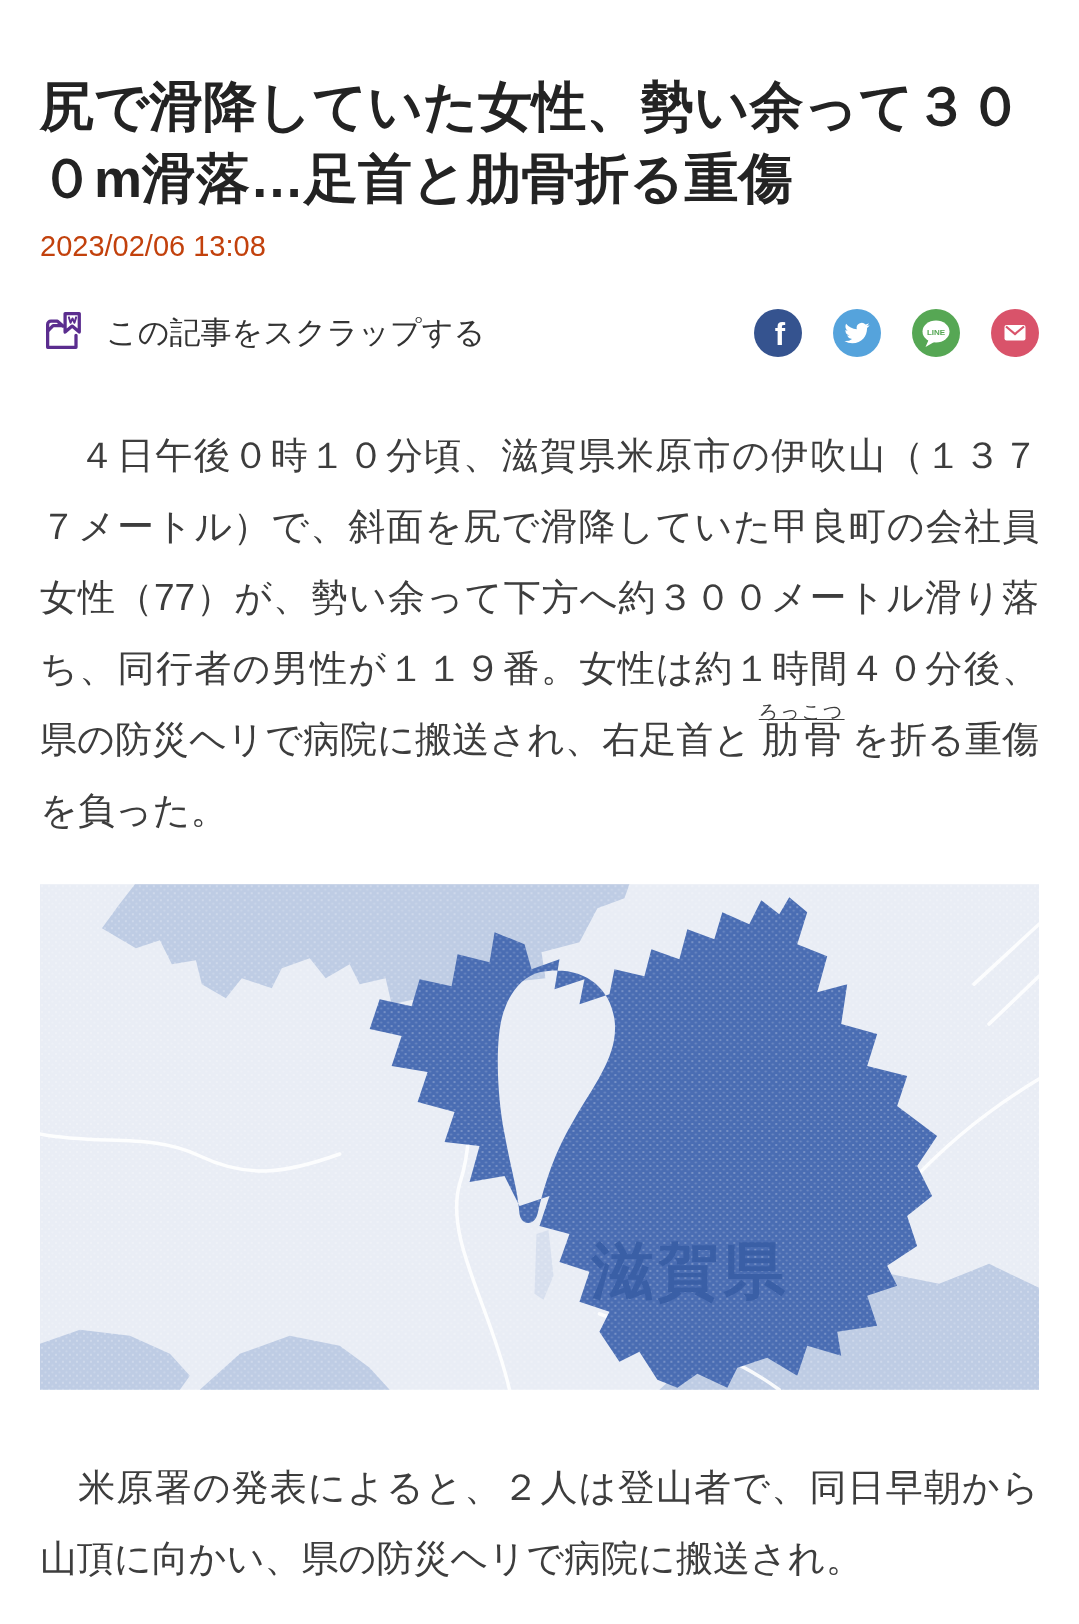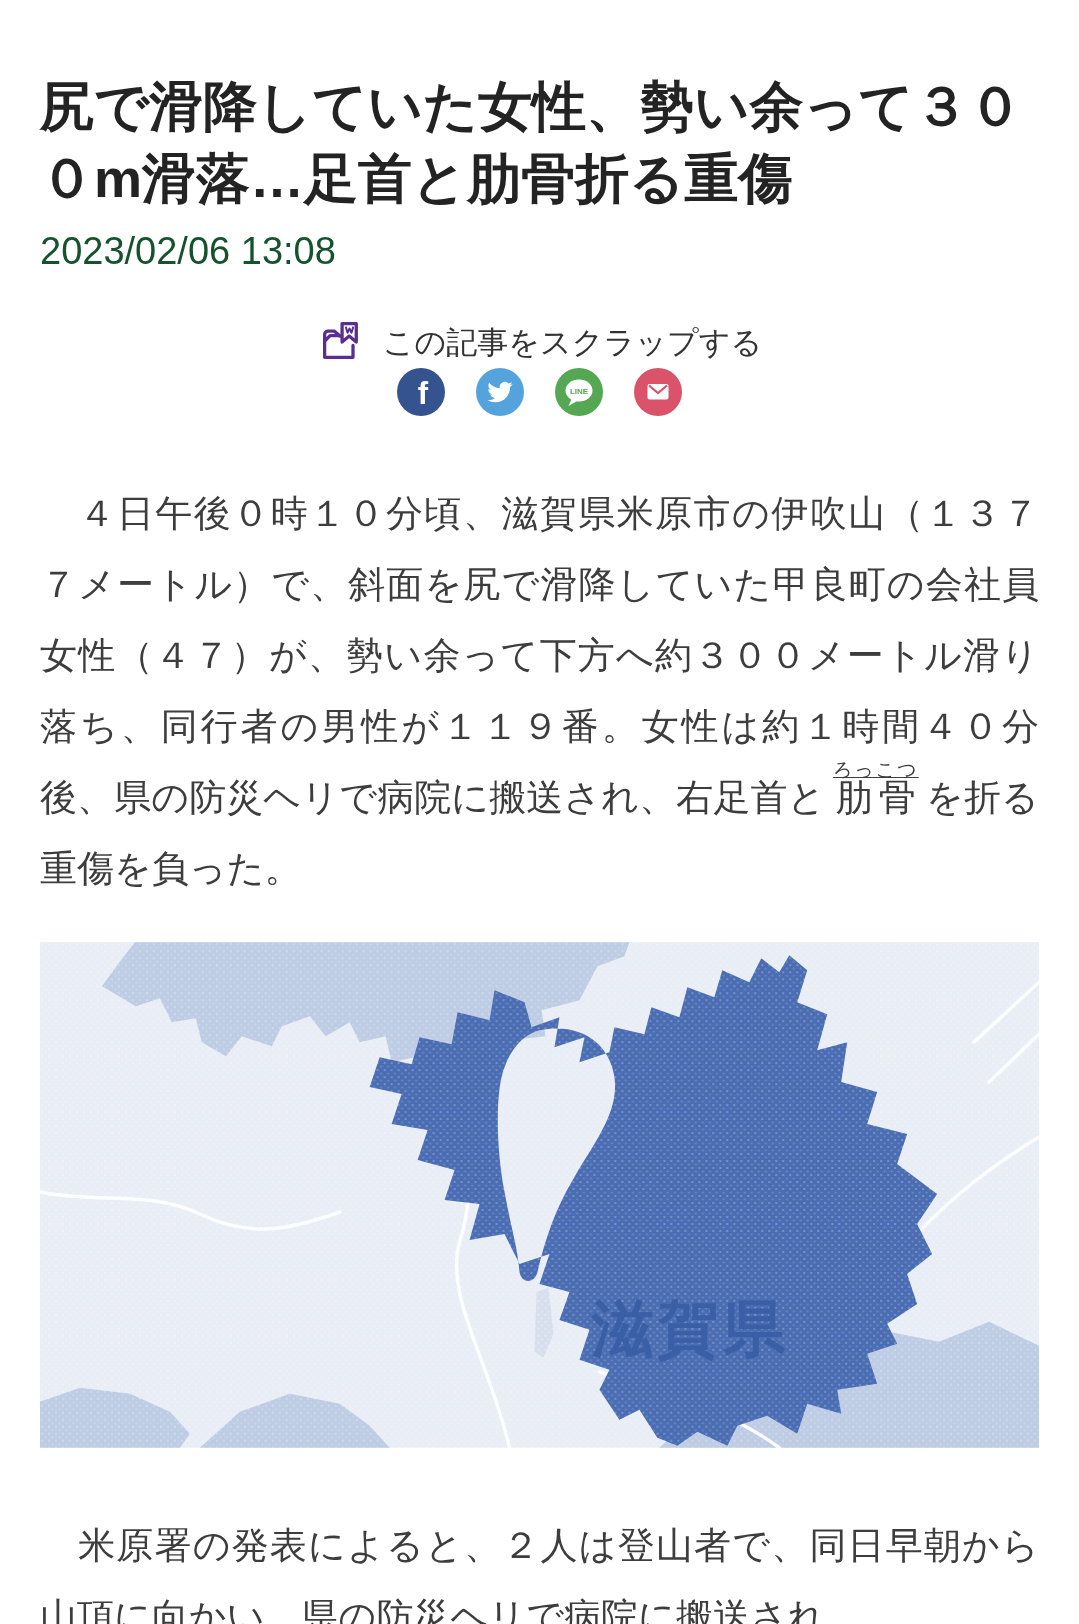--- a/index.html
+++ b/index.html
@@ -7,24 +7,24 @@
     width:1079px;height:1624px;background:#ffffff;overflow:hidden;
     font-family:"Liberation Sans","DejaVu Sans",sans-serif;
     box-sizing:border-box;padding:4px 40px;
   }
   .headline{
     margin:66px 0 0 0;
     font-size:54px;line-height:72px;font-weight:bold;color:#232323;
     letter-spacing:0;
   }
   .pubdate{
-    margin-top:16px;font-size:38px;color:#14532d;
+    margin-top:16px;font-size:29px;color:#c2410c;
   }
   .action-row{
-    margin-top:44px;display:flex;align-items:center;justify-content:space-between;flex-direction:column;
+    margin-top:44px;display:flex;align-items:center;justify-content:space-between;
   }
   .scrap-btn{
     display:flex;align-items:center;gap:18px;cursor:pointer;
     background:none;border:none;padding:0;
   }
   .scrap-btn .label{font-size:31px;color:#333333;font-family:inherit;}
   .share-icons{display:flex;align-items:center;gap:31px;}
   .share-icons svg{display:block;cursor:pointer;}
   .bodytext{
     font-size:37px;line-height:71px;color:#3d3d3d;
@@ -89,21 +89,21 @@
       <span>
         <svg width="48" height="48" viewBox="0 0 48 48">
           <circle cx="24" cy="24" r="24" fill="#d9536a"></circle>
           <rect x="13.5" y="16" width="21" height="15.5" rx="2" fill="#ffffff"></rect>
           <polyline points="15,17.5 24,25 33,17.5" fill="none" stroke="#d9536a" stroke-width="2.2"></polyline>
         </svg>
       </span>
     </div>
   </div>
 
-  <p class="bodytext"><span>　４日午後０時１０分頃、滋賀県米原市の伊吹山（１３７７メートル）で、斜面を尻で滑降していた甲良町の会社員女性（４７）が、勢い余って下方へ約３００メートル滑り落ち、同行者の男性が１１９番。女性は約１時間４０分後、県の防災ヘリで病院に搬送され、右足首と </span><ruby><span>肋骨</span><rt>ろっこつ</rt></ruby><span> を折る重傷を負った。</span></p>
+  <p class="bodytext"><span>　４日午後０時１０分頃、滋賀県米原市の伊吹山（１３７７メートル）で、斜面を尻で滑降していた甲良町の会社員女性（77）が、勢い余って下方へ約３００メートル滑り落ち、同行者の男性が１１９番。女性は約１時間４０分後、県の防災ヘリで病院に搬送され、右足首と </span><ruby><span>肋骨</span><rt>ろっこつ</rt></ruby><span> を折る重傷を負った。</span></p>
 
   <figure class="mapfig" style="margin-left:0;margin-right:0;">
     <svg width="999" height="506" viewBox="0 0 1000 506">
       <defs>
         <pattern id="ht" width="7" height="7" patternUnits="userSpaceOnUse">
           <circle cx="2" cy="2" r="1.1" fill="#ffffff" opacity="0.30"></circle>
           <circle cx="5.5" cy="5.5" r="1.1" fill="#ffffff" opacity="0.20"></circle>
         </pattern>
       </defs>
 

